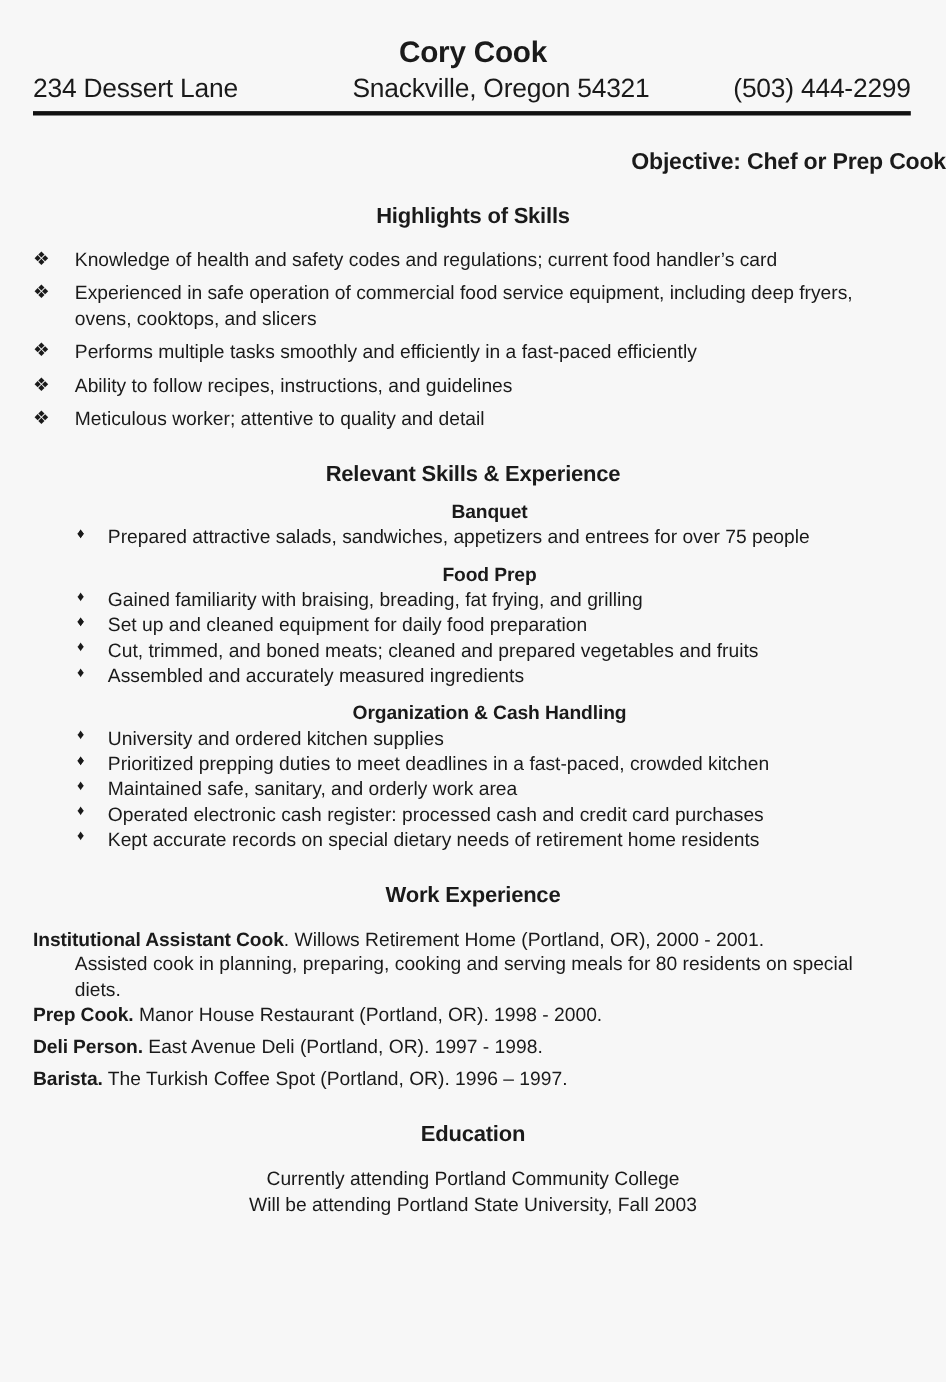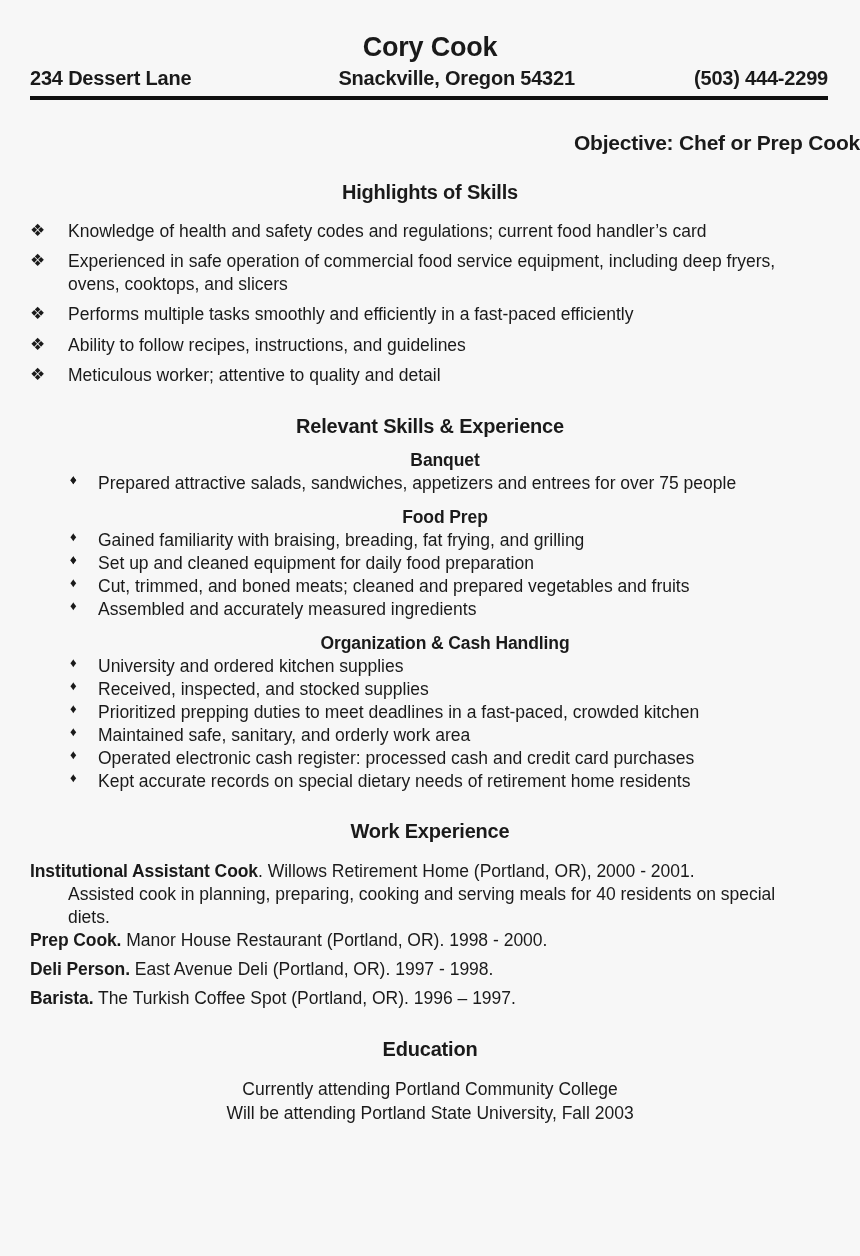--- a/index.html
+++ b/index.html
@@ -19,22 +19,22 @@
     font-size:27px;
     letter-spacing:-0.2px;
     padding-top:34px;
     line-height:1.0;
   }
   .contact-row {
     display:flex;
     justify-content:space-between;
     align-items:flex-end;
     margin:6px 32px 0 30px;
-    font-weight:bold;
-    font-size:20px;
+    font-weight:normal;
+    font-size:24px;
     letter-spacing:-0.2px;
   }
   .contact-row .addr { flex:0 0 auto; }
   .contact-row .city { flex:1 1 auto; text-align:center; padding-left:28px; }
   .contact-row .phone { flex:0 0 auto; text-align:right; }
   .rule {
     margin:6px 32px 0 30px;
     height:4px;
     background:#111;
   }
@@ -170,34 +170,34 @@
           <li class="sub-item"><span class="dot">♦</span></li>
           <li class="sub-item"><span class="dot">♦</span><span>Set up and cleaned equipment for daily food preparation</span></li>
           <li class="sub-item"><span class="dot">♦</span><span>Cut, trimmed, and boned meats; cleaned and prepared vegetables and fruits</span></li>
           <li class="sub-item"><span class="dot">♦</span><span>Assembled and accurately measured ingredients</span></li>
         </ul>
       </div>
       <div class="group">
         <div class="group-label">Organization &amp; Cash Handling</div>
         <ul class="sub-list">
           <li class="sub-item"><span class="dot">♦</span><span>University and ordered kitchen supplies</span></li>
-          <li class="sub-item"><span class="dot">♦</span><span>Received, inspected, and stocked supplies</span></li>
+          <li class="sub-item"><span class="dot">♦</span></li>
           <li class="sub-item"><span class="dot">♦</span><span>Prioritized prepping duties to meet deadlines in a fast-paced, crowded kitchen</span></li>
           <li class="sub-item"><span class="dot">♦</span><span>Maintained safe, sanitary, and orderly work area</span></li>
           <li class="sub-item"><span class="dot">♦</span><span>Operated electronic cash register: processed cash and credit card purchases</span></li>
           <li class="sub-item"><span class="dot">♦</span><span>Kept accurate records on special dietary needs of retirement home residents</span></li>
         </ul>
       </div>
     </div>
 
   <div class="section-title st-work">Work Experience</div>
 
   <div id="work-list">
       <div class="job first-job"><span class="role">Institutional Assistant Cook</span><span>.  Willows Retirement Home (Portland, OR),  2000 - 2001.</span></div>
-      <div class="job-desc">Assisted cook in planning, preparing, cooking and serving meals for 40 residents on special diets.</div>
+      <div class="job-desc">Assisted cook in planning, preparing, cooking and serving meals for 80 residents on special diets.</div>
       <div class="job"><span class="role">Prep Cook.</span><span>  Manor House Restaurant (Portland, OR).  1998 - 2000.</span></div>
       <div class="job"><span class="role">Deli Person.</span><span>  East Avenue Deli (Portland, OR).  1997 - 1998.</span></div>
       <div class="job"><span class="role">Barista.</span><span>  The Turkish Coffee Spot (Portland, OR).  1996 – 1997.</span></div>
     </div>
 
   <div class="section-title st-education">Education</div>
 
   <div class="edu-lines" id="edu-lines">
       <div>Currently attending Portland Community College</div>
       <div>Will be attending Portland State University, Fall 2003</div>

